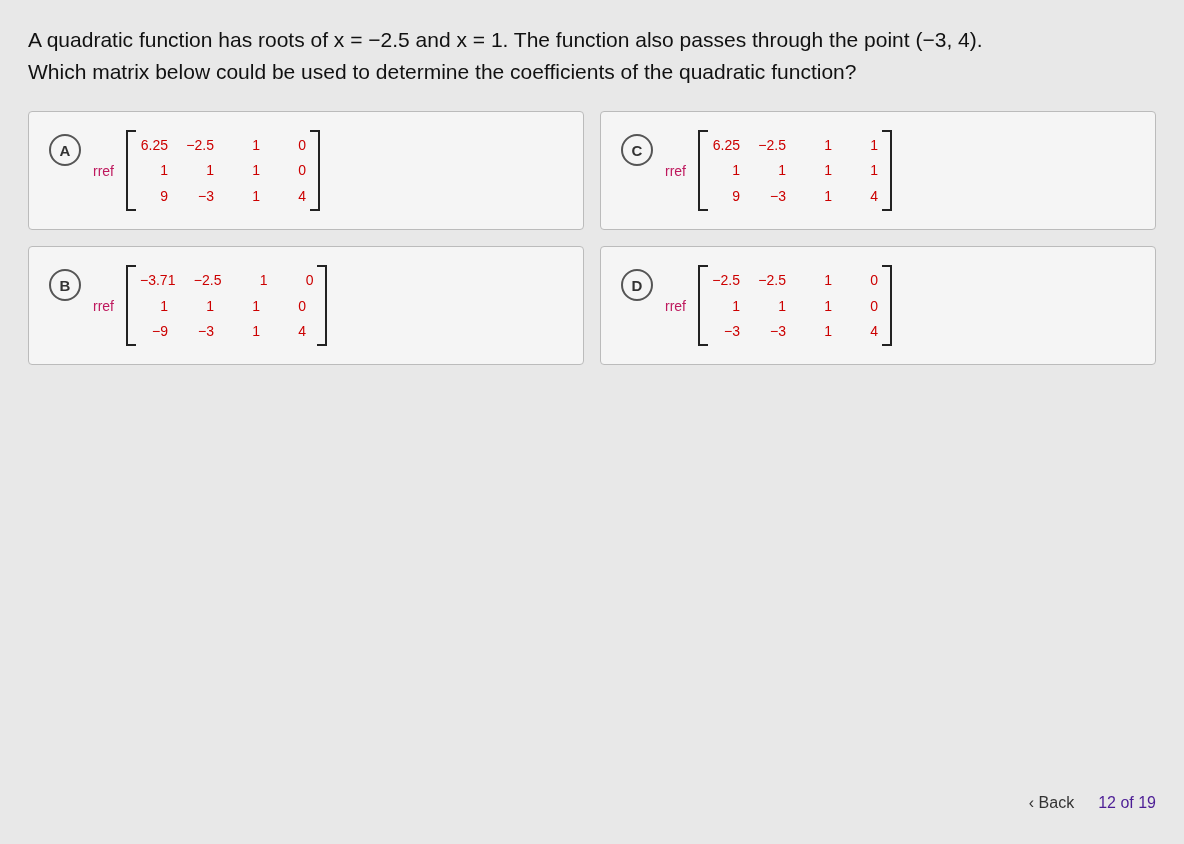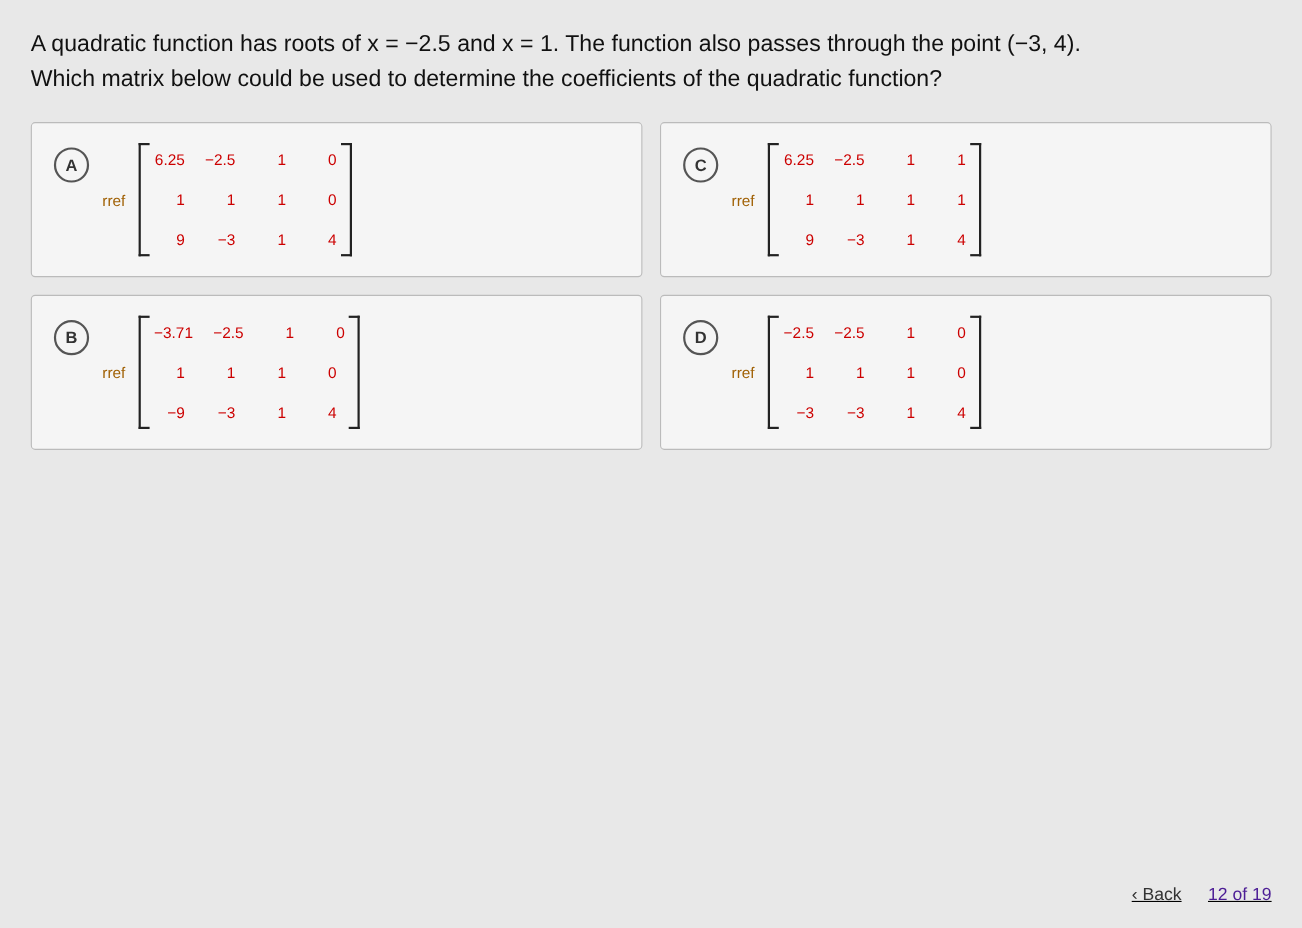--- a/index.html
+++ b/index.html
@@ -67,21 +67,21 @@
     .matrix-container {
       display: flex;
       align-items: center;
       gap: 8px;
       font-size: 15px;
       color: #111;
     }
 
     .rref-label {
       font-size: 14px;
-      color: #a16207;
+      color: #be185d;
       margin-right: 4px;
       font-style: normal;
     }
 
     
     .matrix-wrapper {
       position: relative;
       display: inline-block;
     }
 
@@ -105,46 +105,45 @@
     .matrix-wrapper::after {
       right: 0;
       border-right: 2px solid #222;
       border-left: none;
     }
 
     .matrix-inner {
       padding: 4px 14px;
       display: inline-flex;
       flex-direction: column;
-      gap: 14px;
+      gap: 3px;
     }
 
     .matrix-row {
       display: flex;
       gap: 18px;
       font-size: 14px;
       line-height: 1.6;
       font-family: Arial, sans-serif;
     }
 
     .matrix-cell {
       min-width: 28px;
       text-align: right;
       color: #cc0000;
       font-weight: 500;
     }
 
     .bottom-bar {
       position: absolute;
-      bottom: 21px;
+      bottom: 32px;
       right: 28px;
       display: flex;
       align-items: flex-end;
       gap: 24px;
-      text-decoration: underline;
     }
 
     .back-button {
       background: none;
       border: none;
       font-size: 16px;
       color: #333;
       cursor: pointer;
       display: flex;
       align-items: center;

